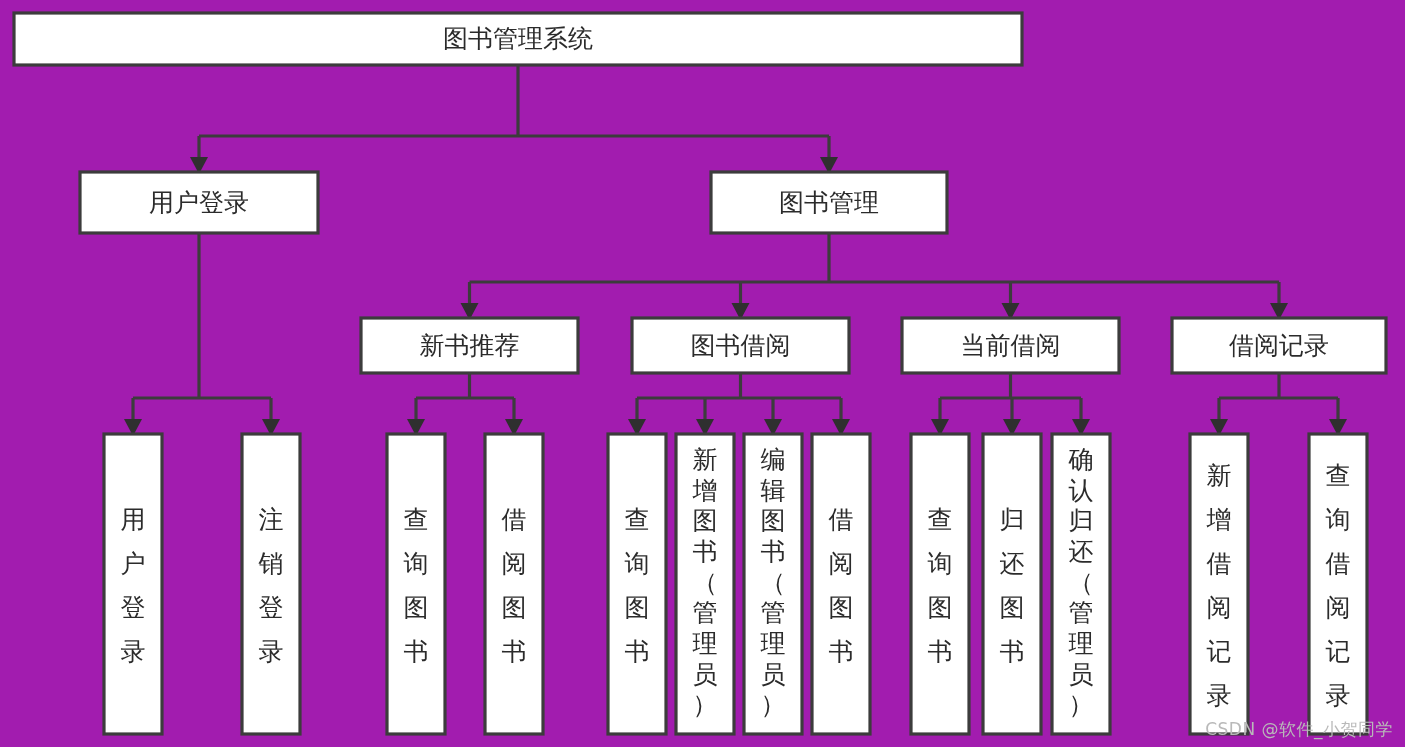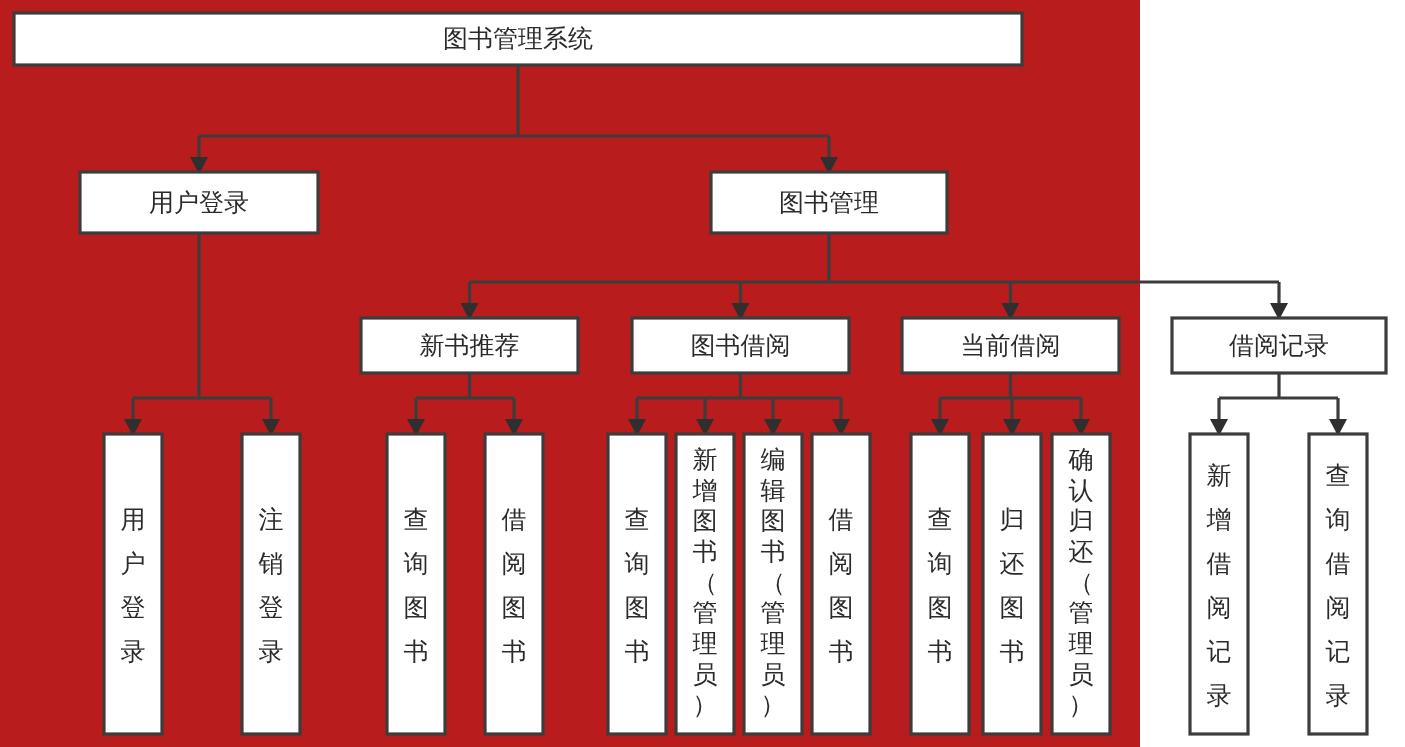--- a/index.html
+++ b/index.html
@@ -9,23 +9,23 @@
     background: #ffffff;
   }
   body {
     width: 1405px;
     height: 747px;
     font-family: "DejaVu Sans", "Liberation Sans", sans-serif;
     overflow: hidden;
   }
   #diagram-root {
     position: relative;
-    width: 1140px;
+    width: 1405px;
     height: 747px;
-    background: #b91c1c;
+    background: #a21caf;
   }
   svg.diagram-canvas {
     position: absolute;
     top: 0;
     left: 0;
     width: 1405px;
     height: 747px;
     display: block;
   }
   .node-box {
@@ -203,13 +203,14 @@
         <g>
           <rect x="1190" y="434" width="58" height="300" class="node-box"></rect>
           <text x="1219" y="483.68" class="node-label-v"><tspan x="1219" dy="0">新</tspan><tspan x="1219" dy="44">增</tspan><tspan x="1219" dy="44">借</tspan><tspan x="1219" dy="44">阅</tspan><tspan x="1219" dy="44">记</tspan><tspan x="1219" dy="44">录</tspan></text>
         </g>
         <g>
           <rect x="1309" y="434" width="58" height="300" class="node-box"></rect>
           <text x="1338" y="483.68" class="node-label-v"><tspan x="1338" dy="0">查</tspan><tspan x="1338" dy="44">询</tspan><tspan x="1338" dy="44">借</tspan><tspan x="1338" dy="44">阅</tspan><tspan x="1338" dy="44">记</tspan><tspan x="1338" dy="44">录</tspan></text>
         </g>
       </g>
   </svg>
+  <div class="watermark-text">CSDN @软件_小贺同学</div>
 </div>
 
 </body></html>

